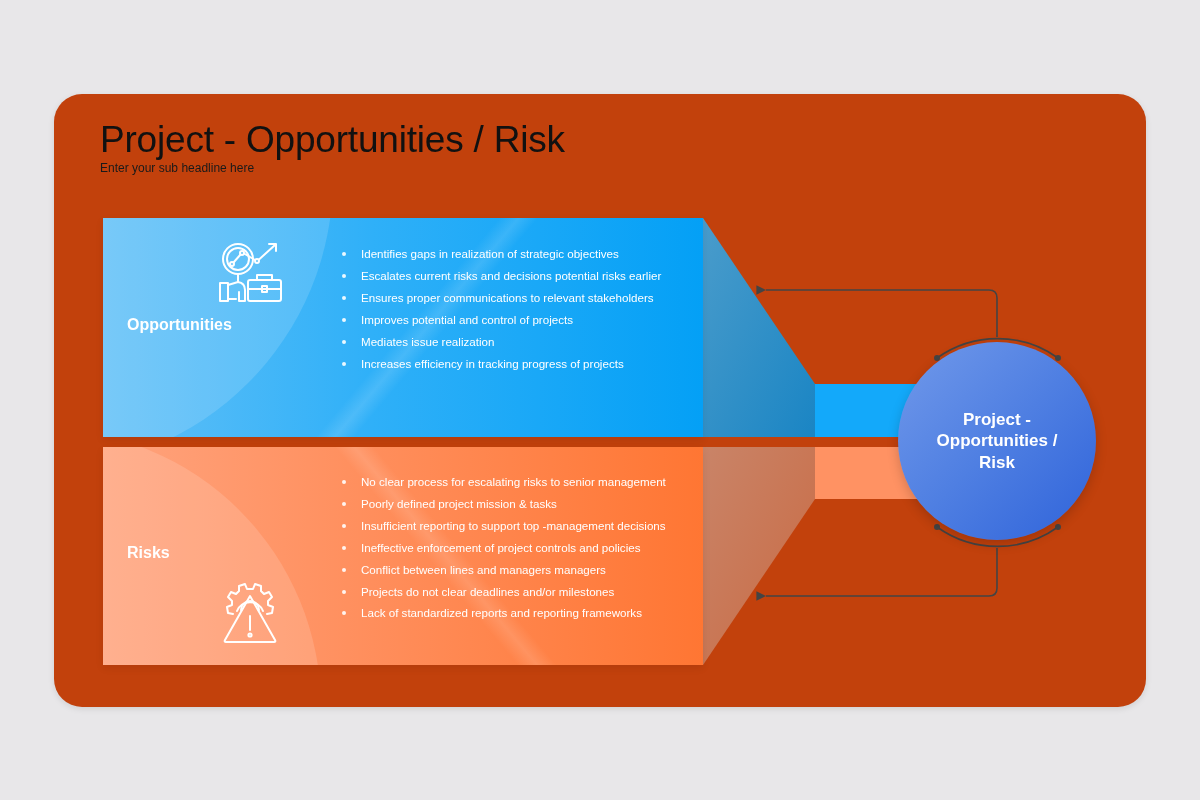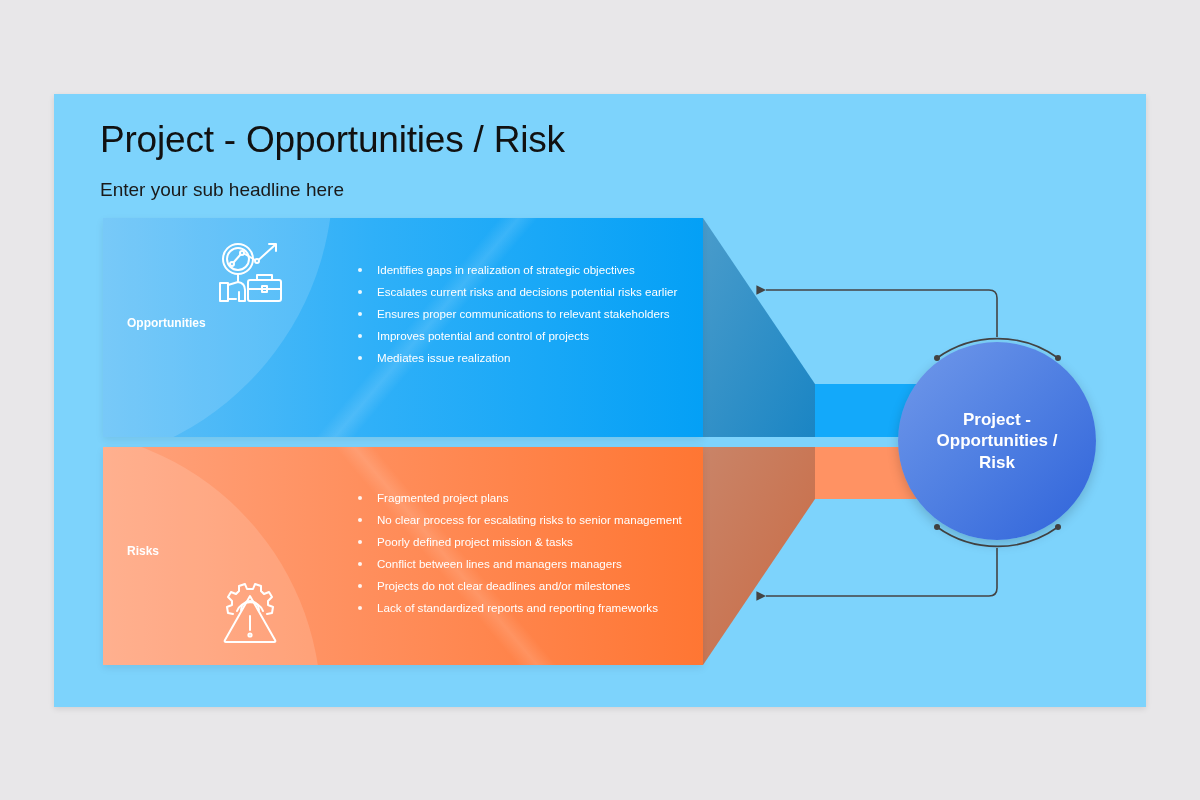--- a/index.html
+++ b/index.html
@@ -5,32 +5,33 @@
     html, body { margin: 0; padding: 0; }
     body {
       width: 1200px; height: 800px; overflow: hidden;
       background: #e8e7e9;
       font-family: "Liberation Sans", sans-serif;
       position: relative;
     }
     .slide {
       position: absolute; left: 54px; top: 94px;
       width: 1092px; height: 613px;
-      background: #7dd3fc;
+      background: #c2410c;
       box-shadow: 0 2px 6px rgba(0,0,0,0.10);
       overflow: hidden;
+      border-radius: 28px;
     }
     .title {
       position: absolute; left: 46px; top: 24px;
       font-size: 37px; color: #111; letter-spacing: -0.2px;
       white-space: nowrap; line-height: 1.2;
     }
     .subtitle {
-      position: absolute; left: 46px; top: 85px;
-      font-size: 19px; color: #1a1a1a; white-space: nowrap;
+      position: absolute; left: 46px; top: 67px;
+      font-size: 12px; color: #1a1a1a; white-space: nowrap;
     }
     .panel {
       position: absolute; left: 49px; width: 600px;
       overflow: hidden;
       box-shadow: 0 3px 8px rgba(0,0,0,0.08);
     }
     .panel.opp {
       top: 124px; height: 219px;
       background: linear-gradient(90deg, #62c0f7 0%, #2fb0f8 45%, #04a0f6 100%);
     }
@@ -45,29 +46,29 @@
     .panel.opp .deco-circle { left: -350px; top: -330px; width: 580px; height: 580px; }
     .panel.risk .deco-circle { left: -338px; top: -18px; width: 556px; height: 556px; }
     .panel .deco-stripe {
       position: absolute; width: 30px; height: 420px;
       background: linear-gradient(90deg, rgba(255,255,255,0), rgba(255,255,255,0.13), rgba(255,255,255,0));
     }
     .panel.opp .deco-stripe { left: 300px; top: -90px; transform: rotate(40deg); }
     .panel.risk .deco-stripe { left: 320px; top: -110px; transform: rotate(-40deg); }
     .panel-label {
       position: absolute; left: 24px;
-      color: #fff; font-weight: bold; font-size: 12px; white-space: nowrap;
+      color: #fff; font-weight: bold; font-size: 16px; white-space: nowrap;
     }
     .panel.opp .panel-label { top: 98px; }
     .panel.risk .panel-label { top: 97px; }
     .panel-icon { position: absolute; }
     .panel.opp .panel-icon { left: 115px; top: 22px; width: 66px; height: 64px; }
     .panel.risk .panel-icon { left: 119px; top: 133px; width: 56px; height: 64px; }
     .bullets {
-      position: absolute; left: 237px; margin: 16px; padding: 0;
+      position: absolute; left: 237px; margin: 0; padding: 0;
       list-style: none; color: #fff;
       font-size: 11.6px; line-height: 21.9px;
     }
     .panel.opp .bullets { top: 25px; }
     .panel.risk .bullets { top: 24px; }
     .bullets li { position: relative; padding-left: 21px; width: 340px; }
     .bullets li::before {
       content: ""; position: absolute; left: 2px; top: 9px;
       width: 4px; height: 4px; border-radius: 50%; background: rgba(255,255,255,0.9);
     }
@@ -144,39 +145,41 @@
       <path d="M30,49 L63,49"></path>
       <rect x="44" y="46" width="5" height="6"></rect>
     </svg>
     <div class="panel-label">Opportunities</div>
     <ul class="bullets">
       <li>Identifies gaps in realization of strategic objectives</li>
       <li>Escalates current risks and decisions potential risks earlier</li>
       <li>Ensures proper communications to relevant stakeholders</li>
       <li>Improves potential and control of projects</li>
       <li>Mediates issue realization</li>
+      <li>Increases efficiency in tracking progress of projects</li>
     </ul>
   </div>
 
   <div class="panel risk">
     <div class="deco-circle"></div>
     <div class="deco-stripe"></div>
     <div class="panel-label">Risks</div>
     <svg class="panel-icon" viewBox="0 0 56 64" fill="none" stroke="#fff" stroke-width="2" stroke-linecap="round" stroke-linejoin="round">
       <path d="M11,34 L6,33 L5,27 L10,25 L10,21 L6,17 L9,12 L14,14 L17,11 L17,6 L23,4 L25,9 L31,9 L33,4 L39,6 L39,11 L42,14 L47,12 L50,17 L46,21 L46,25 L51,27 L50,33 L45,34"></path>
       <path d="M15,31 A14,14 0 0 1 41,31"></path>
       <path d="M19,30 A9,9 0 0 1 37,30"></path>
       <path d="M28,16 L53,60 Q54,62 52,62 L4,62 Q2,62 3,60 Z"></path>
       <path d="M28,36 L28,50"></path>
       <circle cx="28" cy="55" r="1.6"></circle>
     </svg>
     <ul class="bullets">
-      <li>Fragmented project plans</li>
       <li>No clear process for escalating risks to senior management</li>
       <li>Poorly defined project mission &amp; tasks</li>
+      <li>Insufficient reporting to support top -management decisions</li>
+      <li>Ineffective enforcement of project controls and policies</li>
       <li>Conflict between lines and managers managers</li>
       <li>Projects do not clear deadlines and/or milestones</li>
       <li>Lack of standardized reports and reporting frameworks</li>
     </ul>
   </div>
 
   <div class="hub">
     <div class="hub-text">Project - Opportunities / Risk</div>
   </div>
 </div>

